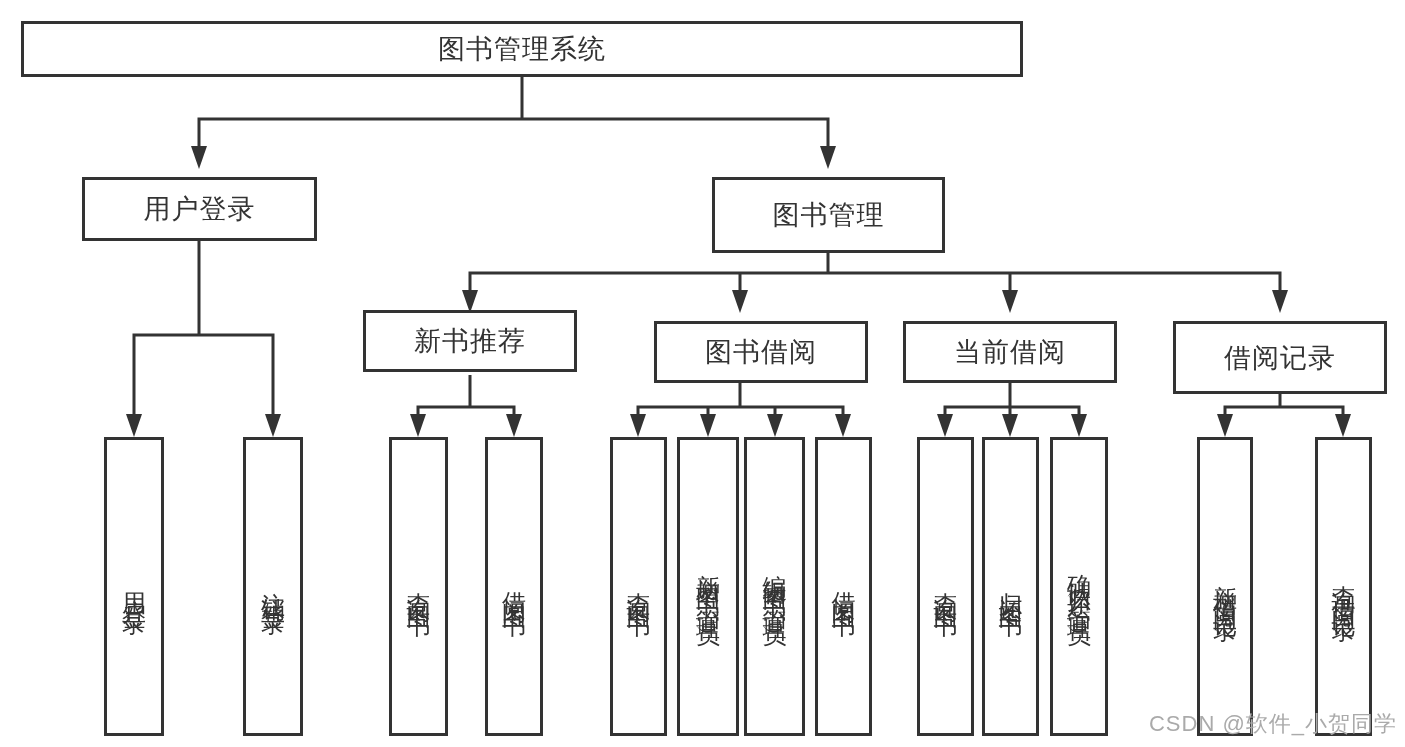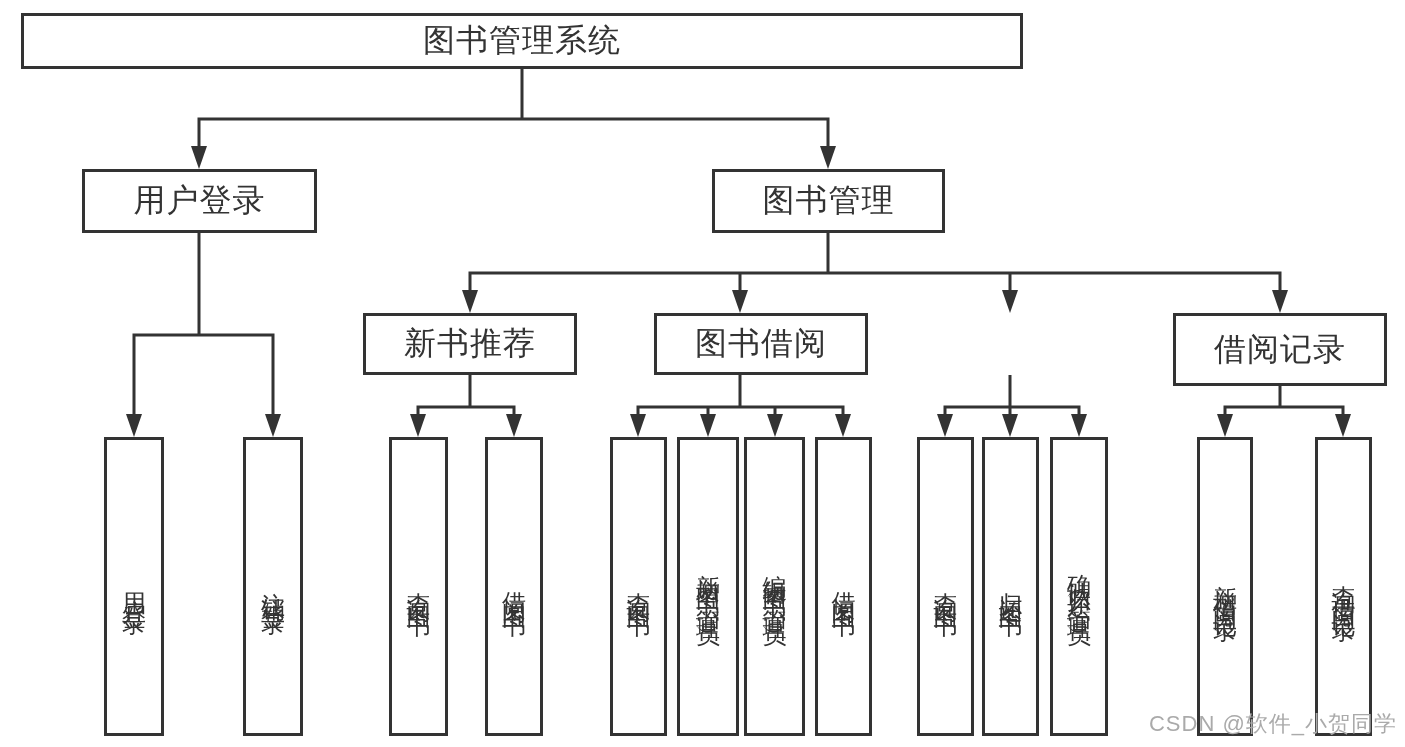--- a/index.html
+++ b/index.html
@@ -23,24 +23,25 @@
     height: 747px;
   }
   .node {
     position: absolute;
     box-sizing: border-box;
     border: 3px solid #333333;
     background: #ffffff;
     display: flex;
     align-items: center;
     justify-content: center;
-    font-size: 32px;
+    font-size: 27px;
     letter-spacing: 1px;
     color: #333333;
     white-space: nowrap;
+    margin-top: 8px;
   }
   .leaf {
     position: absolute;
     box-sizing: border-box;
     border: 3px solid #333333;
     background: #ffffff;
     display: flex;
     align-items: center;
     justify-content: center;
     top: 437px;
@@ -114,29 +115,32 @@
     </g>
   </svg>
 
   <div class="node" style="left:21px; top:13px; width:1002px; height:56px;">
     <span>图书管理系统</span>
   </div>
 
   <div class="node" style="left:82px; top:169px; width:235px; height:64px;">
     <span>用户登录</span>
   </div>
-  <div class="node" style="left:712px; top:169px; width:233px; height:64px;">
+  <div class="node" style="left:712px; top:169px; width:233px; height:76px;">
     <span>图书管理</span>
   </div>
 
-  <div class="node" style="left:363px; top:313px; width:214px; height:62px;">
+  <div class="node" style="left:363px; top:302px; width:214px; height:62px;">
     <span>新书推荐</span>
   </div>
   <div class="node" style="left:654px; top:313px; width:214px; height:62px;">
     <span>图书借阅</span>
+  </div>
+  <div class="node" style="left:903px; top:313px; width:214px; height:62px;">
+    <span>当前借阅</span>
   </div>
   <div class="node" style="left:1173px; top:313px; width:214px; height:73px;">
     <span>借阅记录</span>
   </div>
 
   <div class="leaf" style="left:104px; width:60px;">
     <span class="vtext">用户登录</span>
   </div>
   <div class="leaf" style="left:243px; width:60px;">
     <span class="vtext">注销登录</span>

